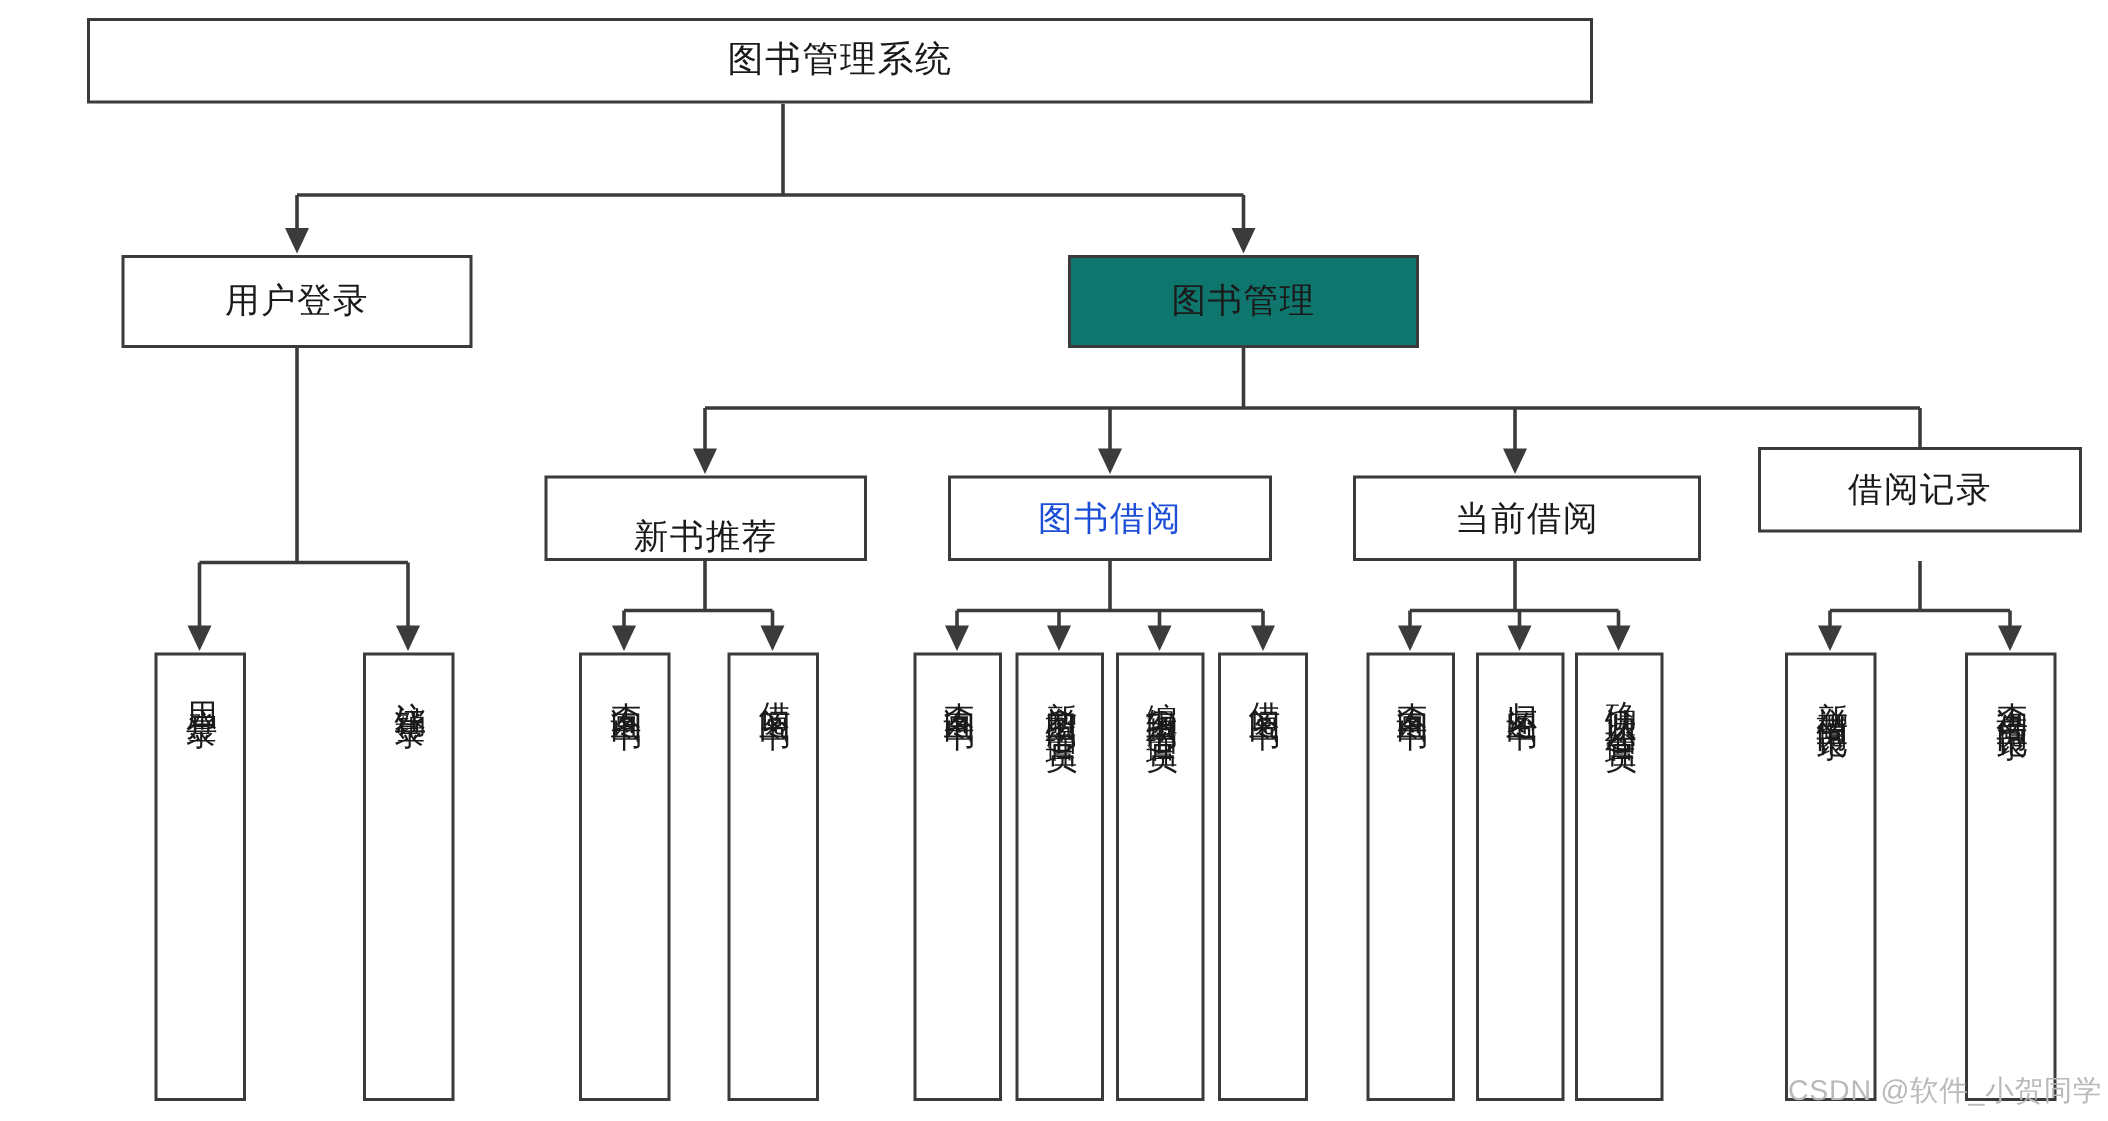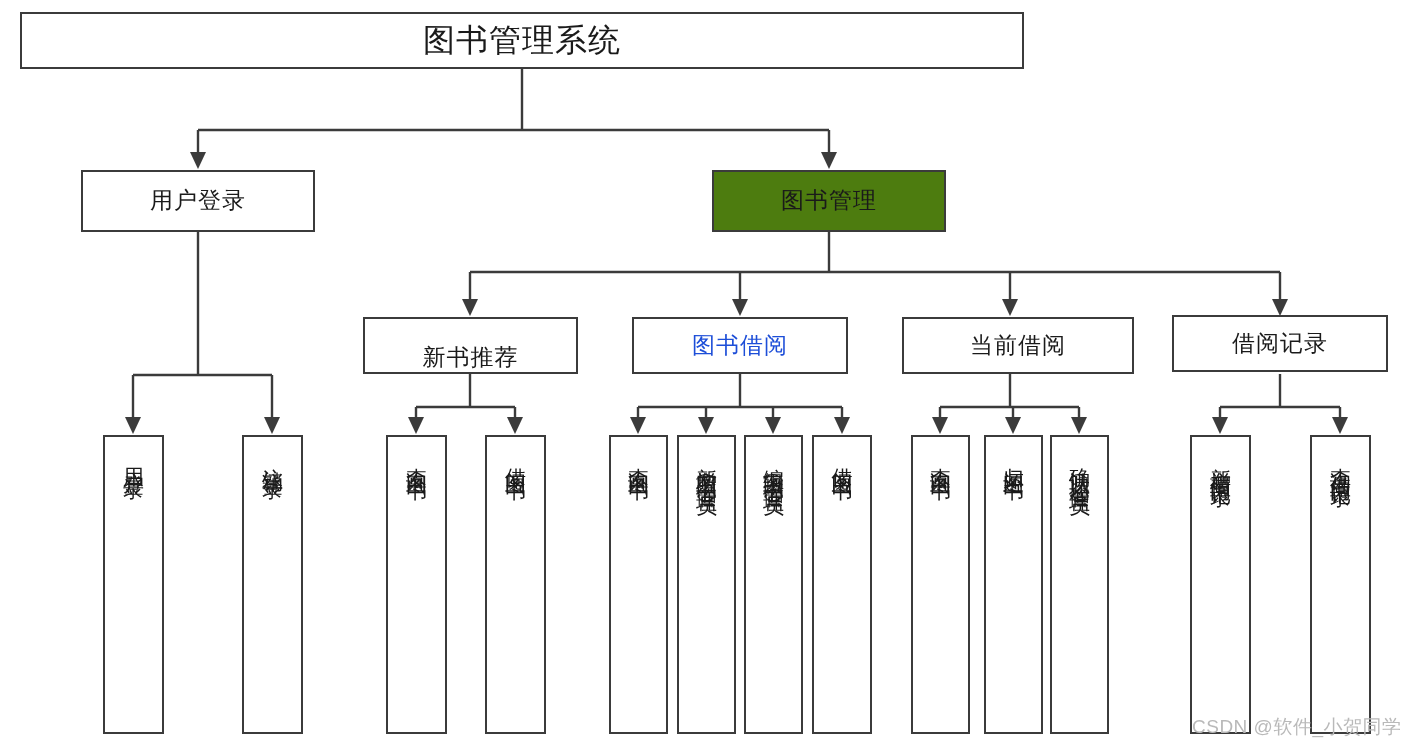--- a/index.html
+++ b/index.html
@@ -35,21 +35,22 @@
     align-items: center;
     justify-content: center;
     color: #1a1a1a;
   }
   .node-box.horiz {
     font-size: 23px;
     letter-spacing: 1px;
     line-height: 1.2;
   }
   .node-box.title-node {
-    font-size: 32px;
+    font-size: 24px;
+    margin-left: 38px;
   }
   .node-box.vert {
     font-size: 21px;
     align-items: flex-start;
     justify-content: center;
     padding-top: 14px;
   }
   .vert-text {
     writing-mode: vertical-rl;
     text-orientation: upright;
@@ -127,33 +128,33 @@
       <path d="M 1332 417 L 1348 417 L 1340 434 Z" fill="#3b3b3b"></path>
     </svg>
 
   <div id="nodes-layer">
       <div class="node-box horiz title-node" style="left: 20px; top: 12px; width: 1004px; height: 57px; border-color: rgb(59, 59, 59); background: rgb(255, 255, 255); color: rgb(26, 26, 26);">
         <span>图书管理系统</span>
       </div>
       <div class="node-box horiz" style="left: 81px; top: 170px; width: 234px; height: 62px; border-color: rgb(59, 59, 59); background: rgb(255, 255, 255); color: rgb(26, 26, 26);">
         <span>用户登录</span>
       </div>
-      <div class="node-box horiz" style="left: 712px; top: 170px; width: 234px; height: 62px; border-color: rgb(59, 59, 59); background: #4d7c0f; color: rgb(26, 26, 26);">
+      <div class="node-box horiz" style="left: 712px; top: 170px; width: 234px; height: 62px; border-color: rgb(59, 59, 59); background: #0f766e; color: rgb(26, 26, 26);">
         <span>图书管理</span>
       </div>
       <div class="node-box horiz" style="left: 363px; top: 317px; width: 215px; height: 57px; border-color: rgb(59, 59, 59); background: rgb(255, 255, 255); color: rgb(26, 26, 26); align-items: flex-end;">
         <span>新书推荐</span>
       </div>
       <div class="node-box horiz" style="left: 632px; top: 317px; width: 216px; height: 57px; border-color: rgb(59, 59, 59); background: rgb(255, 255, 255); color: #1d4ed8;">
         <span>图书借阅</span>
       </div>
       <div class="node-box horiz" style="left: 902px; top: 317px; width: 232px; height: 57px; border-color: rgb(59, 59, 59); background: rgb(255, 255, 255); color: rgb(26, 26, 26);">
         <span>当前借阅</span>
       </div>
-      <div class="node-box horiz" style="left: 1172px; top: 315px; width: 216px; height: 57px; border-color: rgb(59, 59, 59); background: rgb(255, 255, 255); color: rgb(26, 26, 26);">
+      <div class="node-box horiz" style="left: 1172px; top: 298px; width: 216px; height: 57px; border-color: rgb(59, 59, 59); background: rgb(255, 255, 255); color: rgb(26, 26, 26);">
         <span>借阅记录</span>
       </div>
       <div class="node-box vert" style="left: 103px; top: 435px; width: 61px; height: 299px; border-color: rgb(59, 59, 59); background: rgb(255, 255, 255); color: rgb(26, 26, 26);">
         <span class="vert-text">用户登录</span>
       </div>
       <div class="node-box vert" style="left: 242px; top: 435px; width: 61px; height: 299px; border-color: rgb(59, 59, 59); background: rgb(255, 255, 255); color: rgb(26, 26, 26);">
         <span class="vert-text">注销登录</span>
       </div>
       <div class="node-box vert" style="left: 386px; top: 435px; width: 61px; height: 299px; border-color: rgb(59, 59, 59); background: rgb(255, 255, 255); color: rgb(26, 26, 26);">
         <span class="vert-text">查询图书</span>

